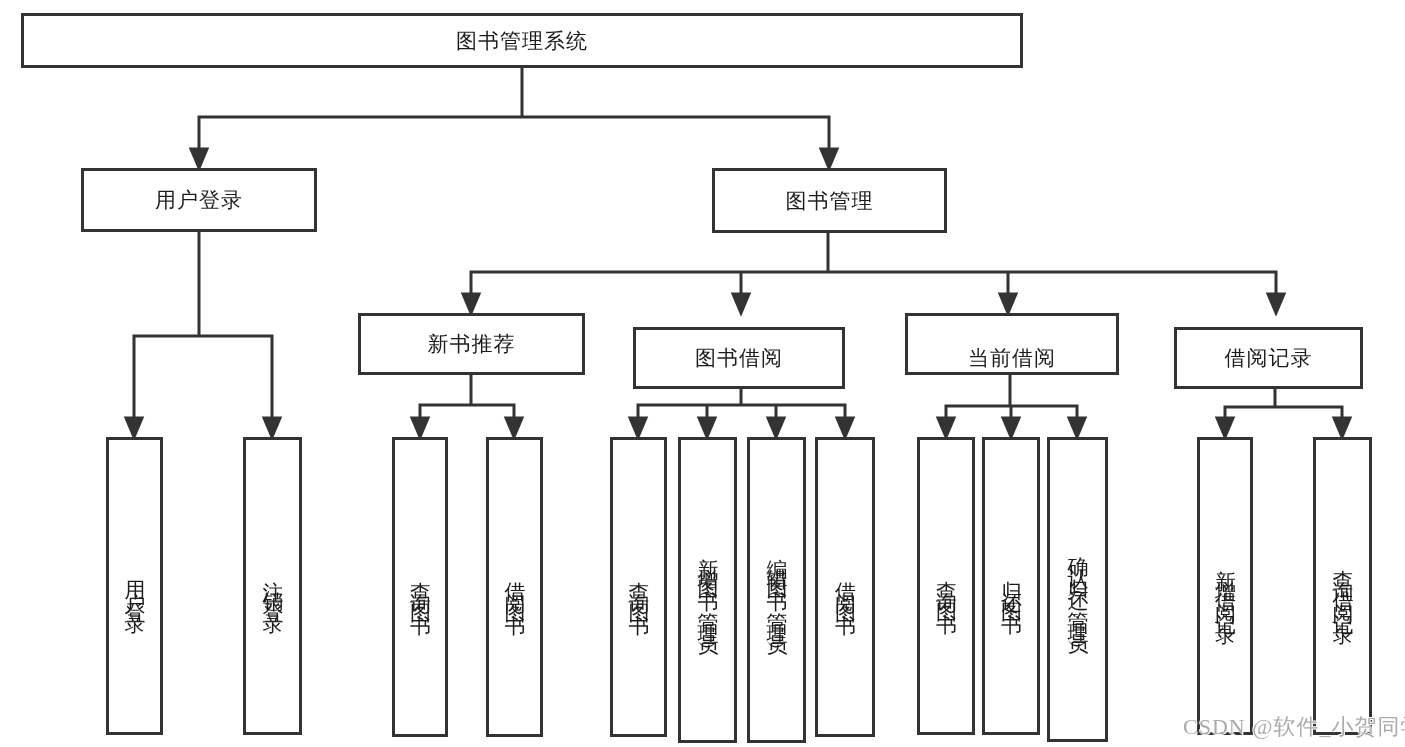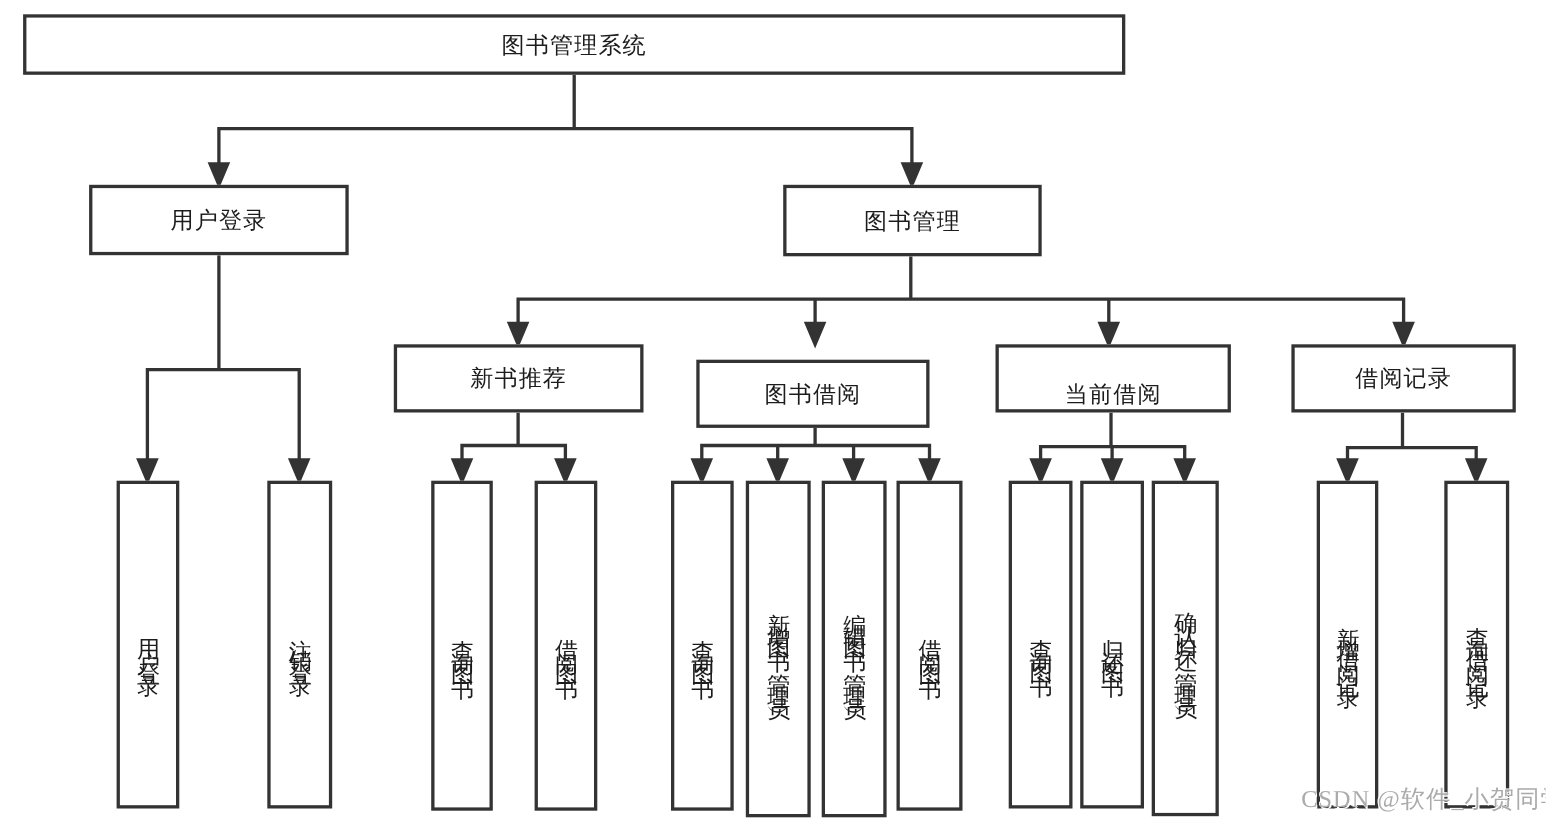--- a/index.html
+++ b/index.html
@@ -122,21 +122,21 @@
 
   <div class="box hbox" style="left:712px; top:168px; width:235px; height:65px;">
     <span>图书管理</span>
   </div>
   <div class="box hbox" style="left:633px; top:327px; width:212px; height:62px;">
     <span>图书借阅</span>
   </div>
   <div class="box hbox" style="left:905px; top:313px; width:214px; height:62px;align-items:flex-end;">
     <span>当前借阅</span>
   </div>
-  <div class="box hbox" style="left:1174px; top:313px; width:204px; height:62px;">
+  <div class="box hbox" style="left:1174px; top:327px; width:189px; height:62px;">
     <span>借阅记录</span>
   </div>
 
   <div class="box leaf" style="left:106px; top:437px; width:57px; height:298px;">
     <span>用户登录</span>
   </div>
   <div class="box leaf" style="left:243px; top:437px; width:59px; height:298px;">
     <span>注销登录</span>
   </div>
 

